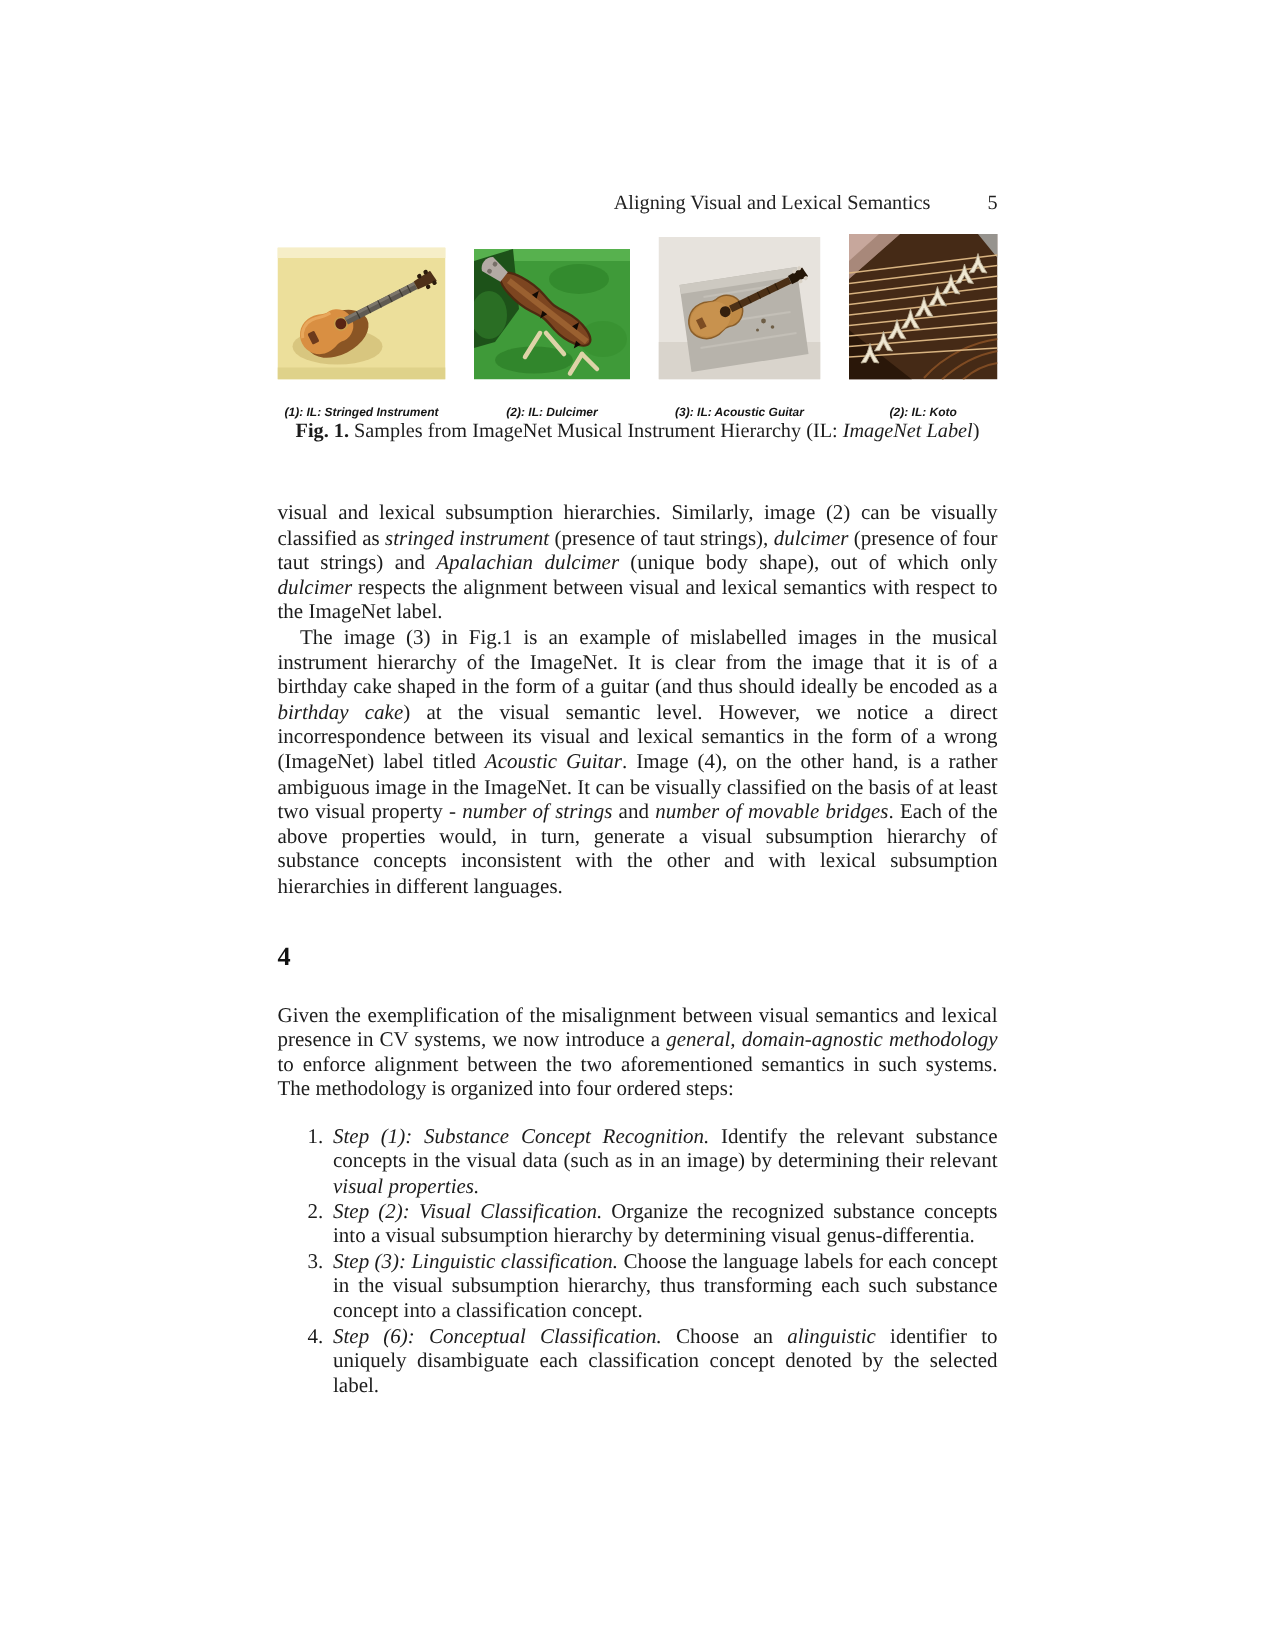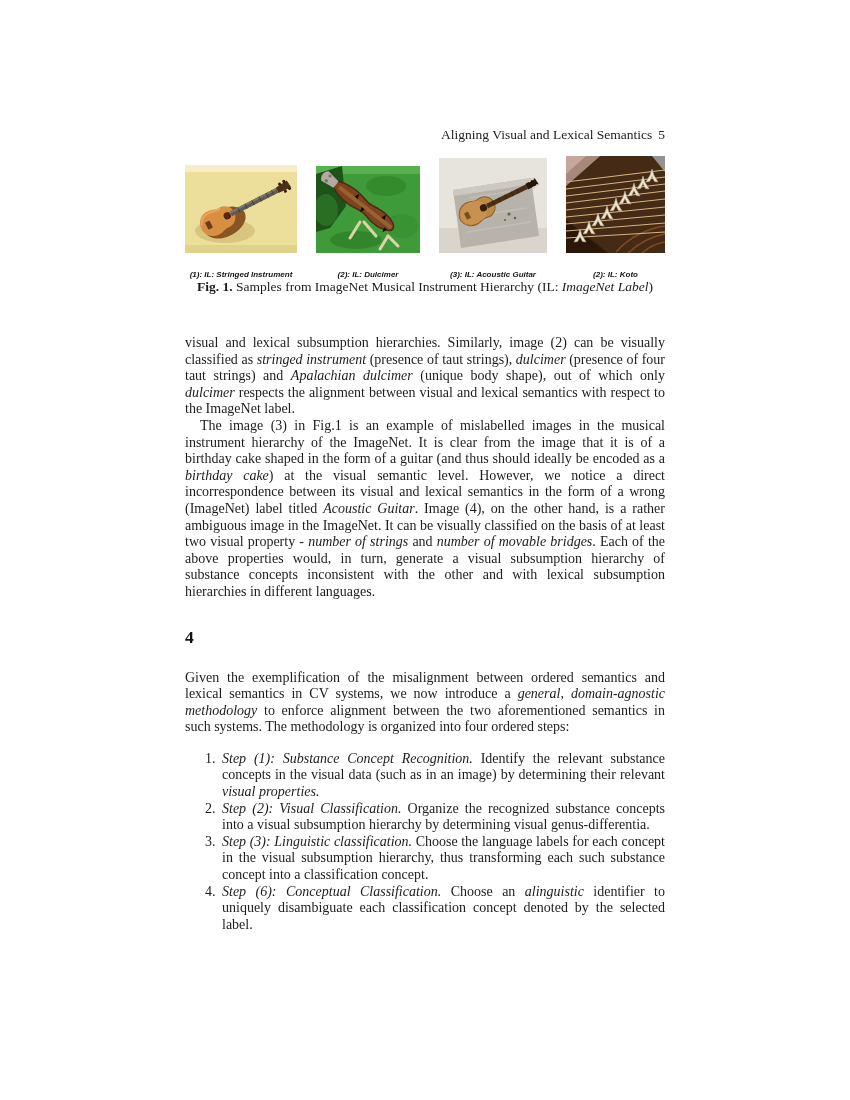--- a/index.html
+++ b/index.html
@@ -9,21 +9,21 @@
     font-family:"Liberation Serif", serif;
     color:#1c1c1c;
     position:relative;
     overflow:hidden;
   }
   .page { position:relative; width:850px; height:1100px; background:#ffffff; }
   .content { position:absolute; left:185px; top:0; width:480px; }
 
   .running-head {
     margin-top:127px;
-    display:flex; justify-content:flex-end; align-items:flex-start; gap:6px;
+    display:flex; justify-content:flex-end; align-items:flex-start; gap:38px;
     font-size:13.5px; color:#222;
   }
 
   .figure-row {
     margin-top:13px;
     display:flex; justify-content:space-between; align-items:flex-end;
   }
   .fig-item { display:flex; flex-direction:column; align-items:center; }
   .fig-img { display:block; }
   .fig-img-caption {
@@ -211,21 +211,21 @@
     <div class="fig-caption"><span class="bf">Fig. 1.</span><span> Samples from ImageNet Musical Instrument Hierarchy (IL: </span><span class="it">ImageNet Label</span><span>)</span></div>
 
     <p class="para p1"><span>visual and lexical subsumption hierarchies. Similarly, image (2) can be visually classified as </span><span class="it">stringed instrument</span><span> (presence of taut strings), </span><span class="it">dulcimer</span><span> (presence of four taut strings) and </span><span class="it">Apalachian dulcimer</span><span> (unique body shape), out of which only </span><span class="it">dulcimer</span><span> respects the alignment between visual and lexical semantics with respect to the ImageNet label.</span></p>
 
     <p class="para p2"><span>The image (3) in Fig.1 is an example of mislabelled images in the musical instrument hierarchy of the ImageNet. It is clear from the image that it is of a birthday cake shaped in the form of a guitar (and thus should ideally be encoded as a </span><span class="it">birthday cake</span><span>) at the visual semantic level. However, we notice a direct incorrespondence between its visual and lexical semantics in the form of a wrong (ImageNet) label titled </span><span class="it">Acoustic Guitar</span><span>. Image (4), on the other hand, is a rather ambiguous image in the ImageNet. It can be visually classified on the basis of at least two visual property - </span><span class="it">number of strings</span><span> and </span><span class="it">number of movable bridges</span><span>. Each of the above properties would, in turn, generate a visual subsumption hierarchy of substance concepts inconsistent with the other and with lexical subsumption hierarchies in different languages.</span></p>
 
     <div class="section-heading">
       <span>4</span>
     </div>
 
-    <p class="para p3"><span>Given the exemplification of the misalignment between ordered semantics and lexical semantics in CV systems, we now introduce a </span><span class="it">general, domain-agnostic methodology</span><span> to enforce alignment between the two aforementioned semantics in such systems. The methodology is organized into four ordered steps:</span></p>
+    <p class="para p3"><span>Given the exemplification of the misalignment between visual semantics and lexical presence in CV systems, we now introduce a </span><span class="it">general, domain-agnostic methodology</span><span> to enforce alignment between the two aforementioned semantics in such systems. The methodology is organized into four ordered steps:</span></p>
 
     <div class="steps">
       <div class="step">
         <span class="step-num">1.</span>
         <span class="step-body"><span class="it">Step (1): Substance Concept Recognition.</span><span> Identify the relevant substance concepts in the visual data (such as in an image) by determining their relevant </span><span class="it">visual properties.</span></span>
       </div>
       <div class="step">
         <span class="step-num">2.</span>
         <span class="step-body"><span class="it">Step (2): Visual Classification.</span><span> Organize the recognized substance concepts into a visual subsumption hierarchy by determining visual genus-differentia.</span></span>
       </div>

